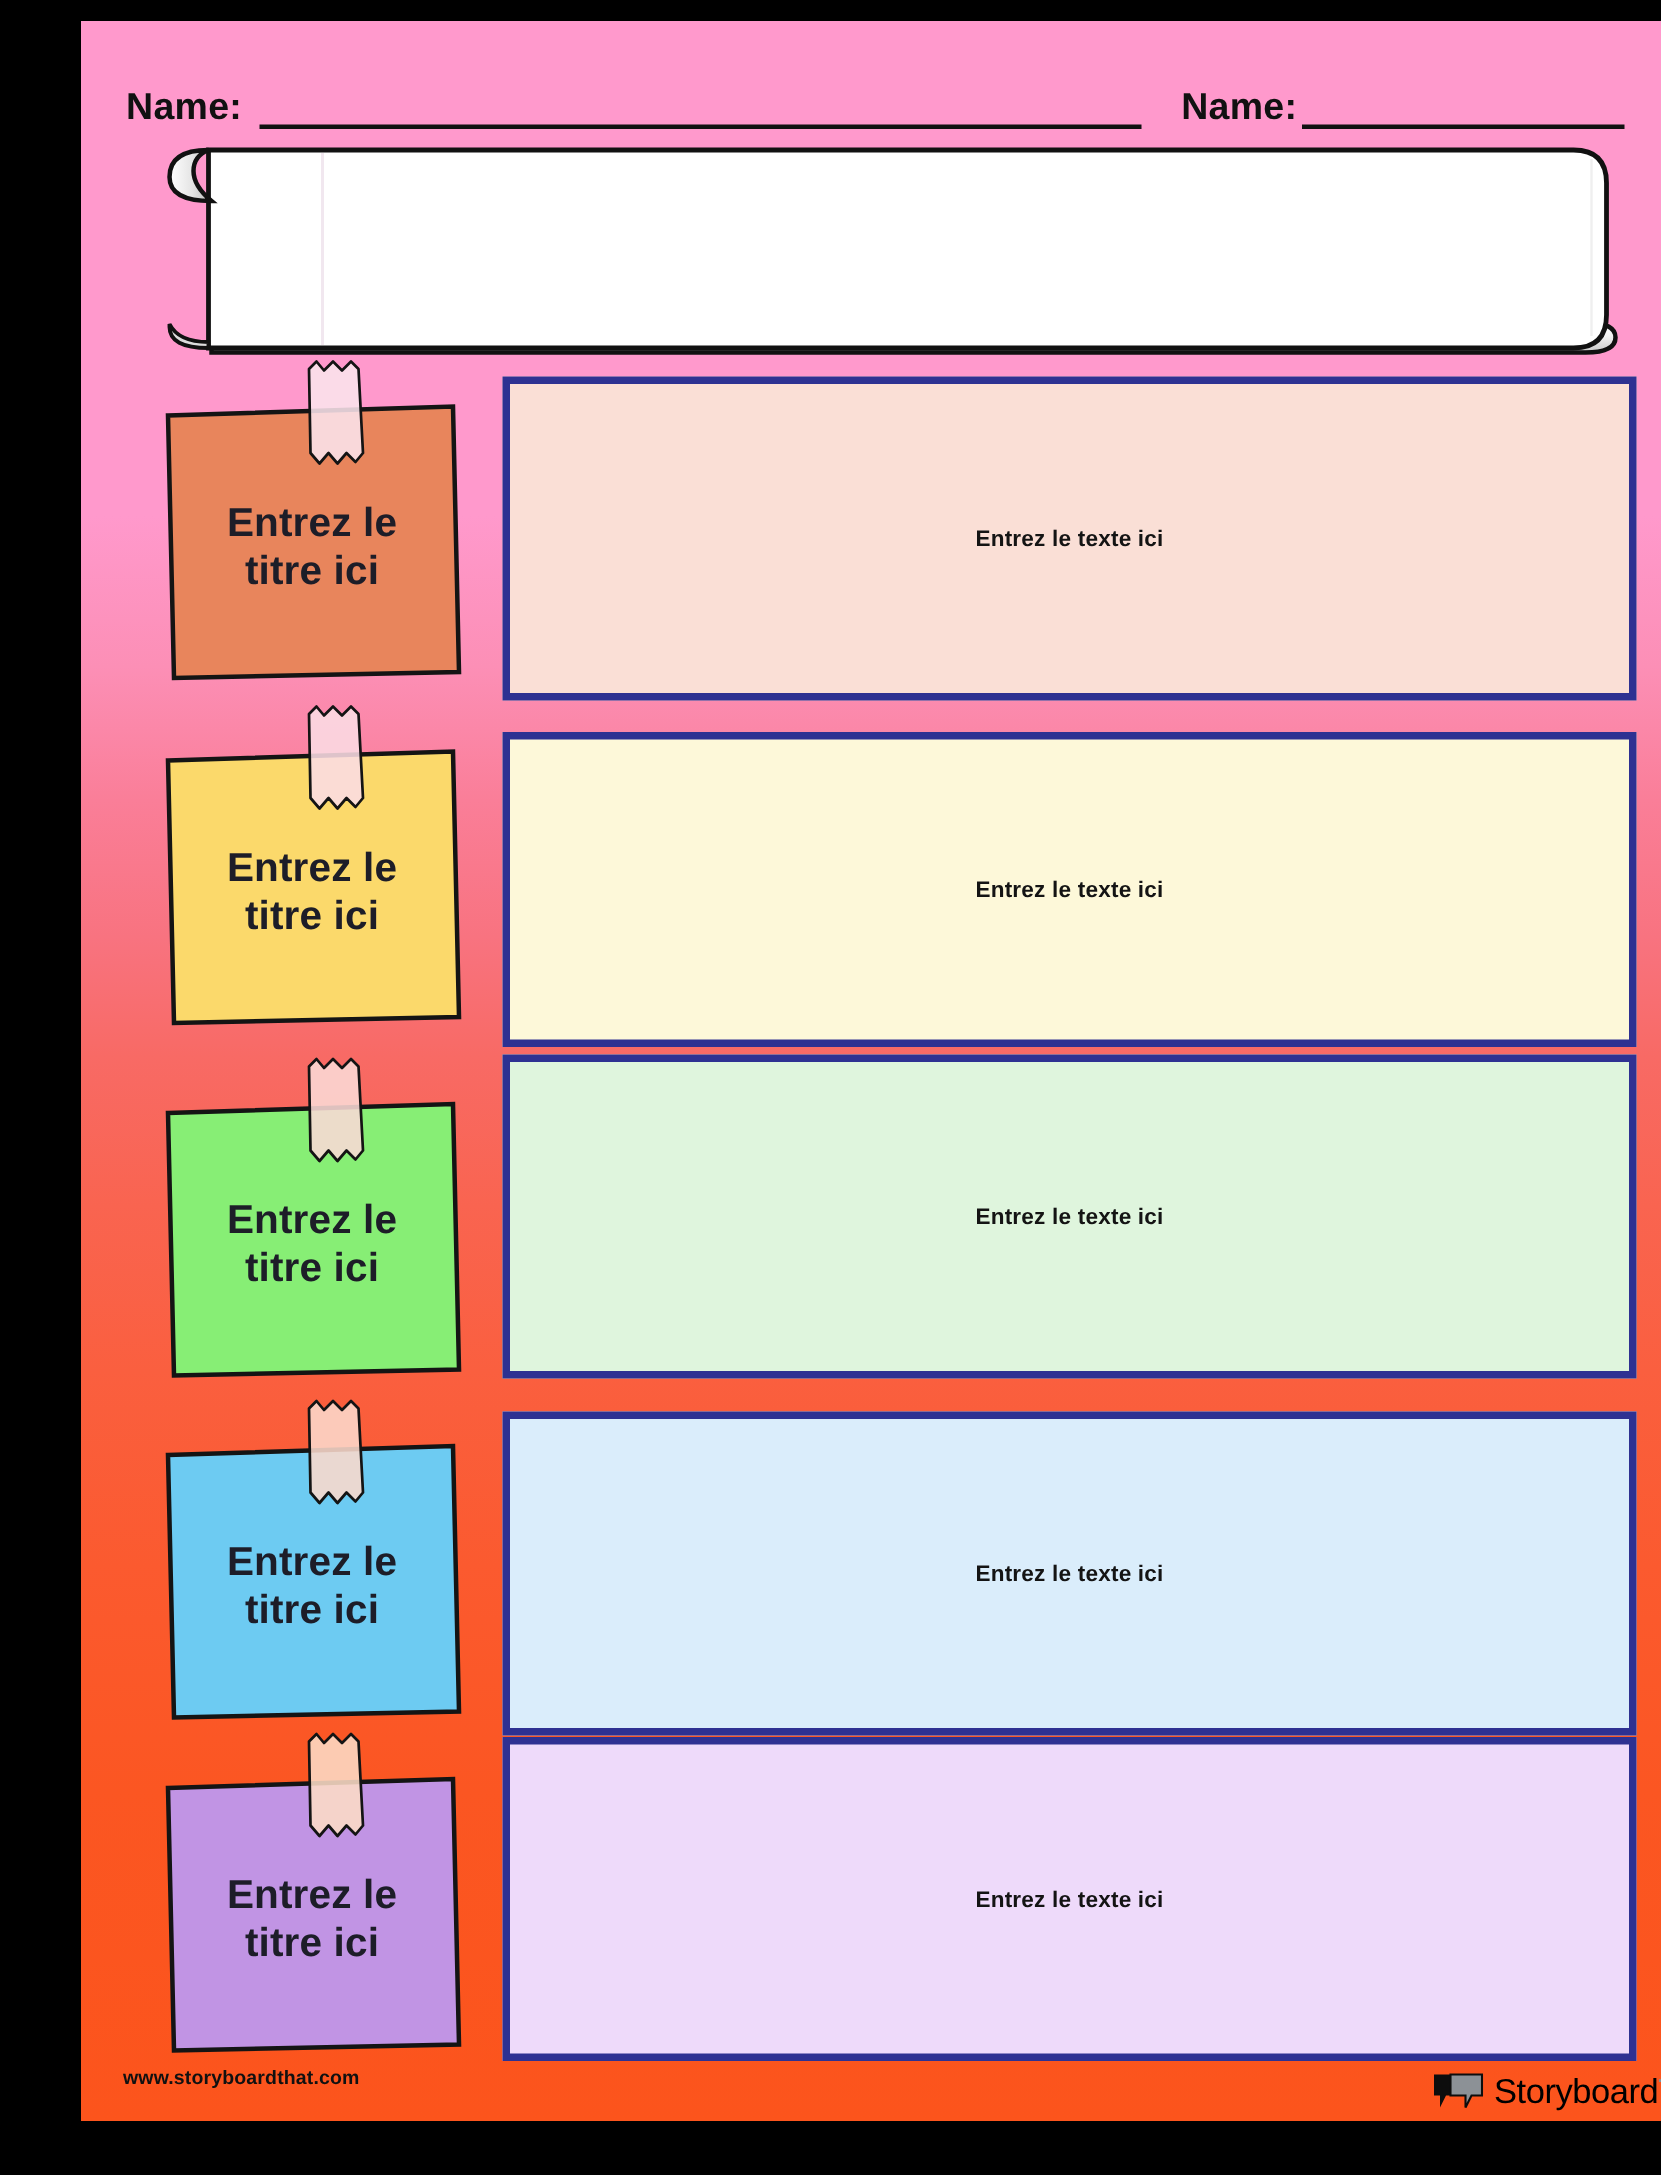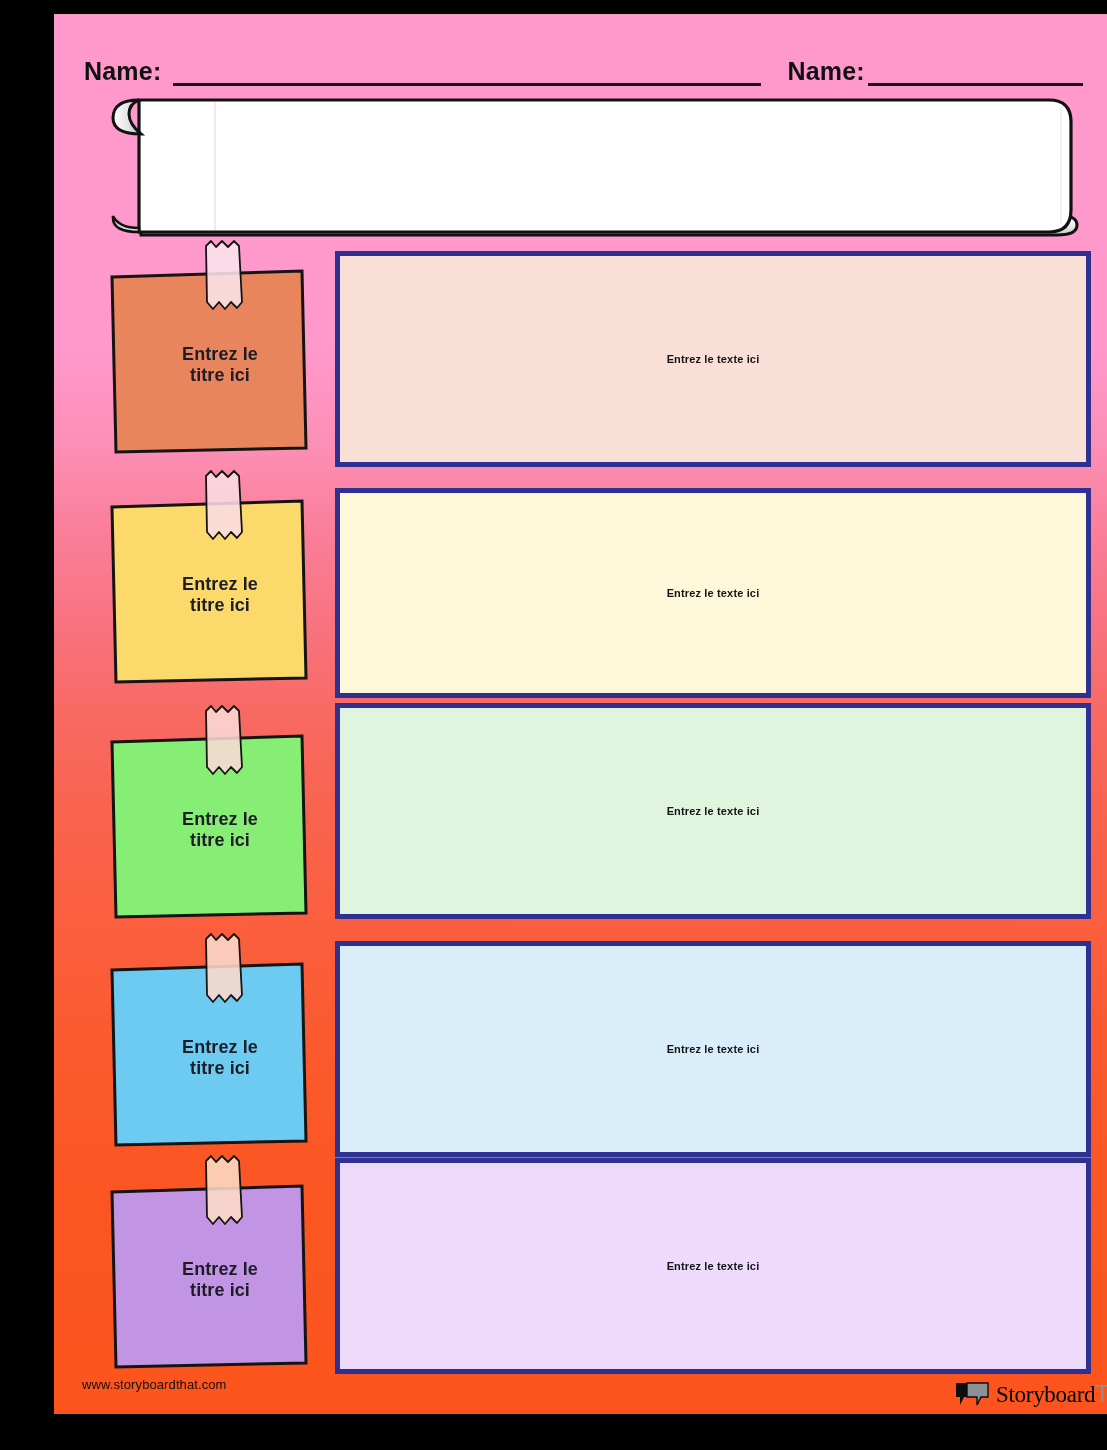--- a/index.html
+++ b/index.html
@@ -110,29 +110,29 @@
   
   .note {
     position: absolute;
     left: 52px;
     width: 204px;
     height: 192px;
   }
   .note svg { display: block; overflow: visible; }
   .note-label {
     position: absolute;
-    left: 12px;
+    left: 0;
     top: 0;
     width: 204px;
     height: 192px;
     display: flex;
     align-items: center;
     justify-content: center;
     text-align: center;
-    font-size: 18px;
+    font-size: 27px;
     font-weight: 700;
     line-height: 1.18;
     color: #1d1d28;
     letter-spacing: .1px;
     pointer-events: none;
   }
   .note-label .lbl { display: block; padding-top: 14px; }
 
   
   .tape {
@@ -149,33 +149,33 @@
     position: absolute;
     left: 281px;
     width: 756px;
     box-sizing: border-box;
     border: 5px solid #2e3192;
     display: flex;
     align-items: center;
     justify-content: center;
   }
   .answer-text {
-    font-size: 11px;
+    font-size: 15px;
     font-weight: 700;
     color: #141414;
     letter-spacing: .15px;
   }
 
   
   .footer-url {
     position: absolute;
     left: 28px;
     top: 1363px;
     font-size: 13px;
-    font-weight: 400;
+    font-weight: 700;
     color: #111111;
     letter-spacing: .1px;
   }
   .logo {
     position: absolute;
     left: 901px;
     top: 1363px;
     width: 150px;
     height: 34px;
     display: flex;
@@ -184,21 +184,21 @@
   }
   .logo-mark { width: 34px; height: 26px; flex: 0 0 auto; }
   .logo-mark svg { display: block; }
   .logo-text {
     font-size: 23px;
     font-weight: 400;
     letter-spacing: -.3px;
     line-height: 1;
     white-space: nowrap;
   }
-  .logo-text .sb { color: #000000; font-family: Liberation Serif, serif; }
+  .logo-text .sb { color: #000000; }
   .logo-text .th { color: #8c9196; }
 </style>
 </head>
 <body>
 
 <div class="page-frame">
   <div class="page">
 
     <div class="header-row">
       <span class="hdr-label">Name:</span>

